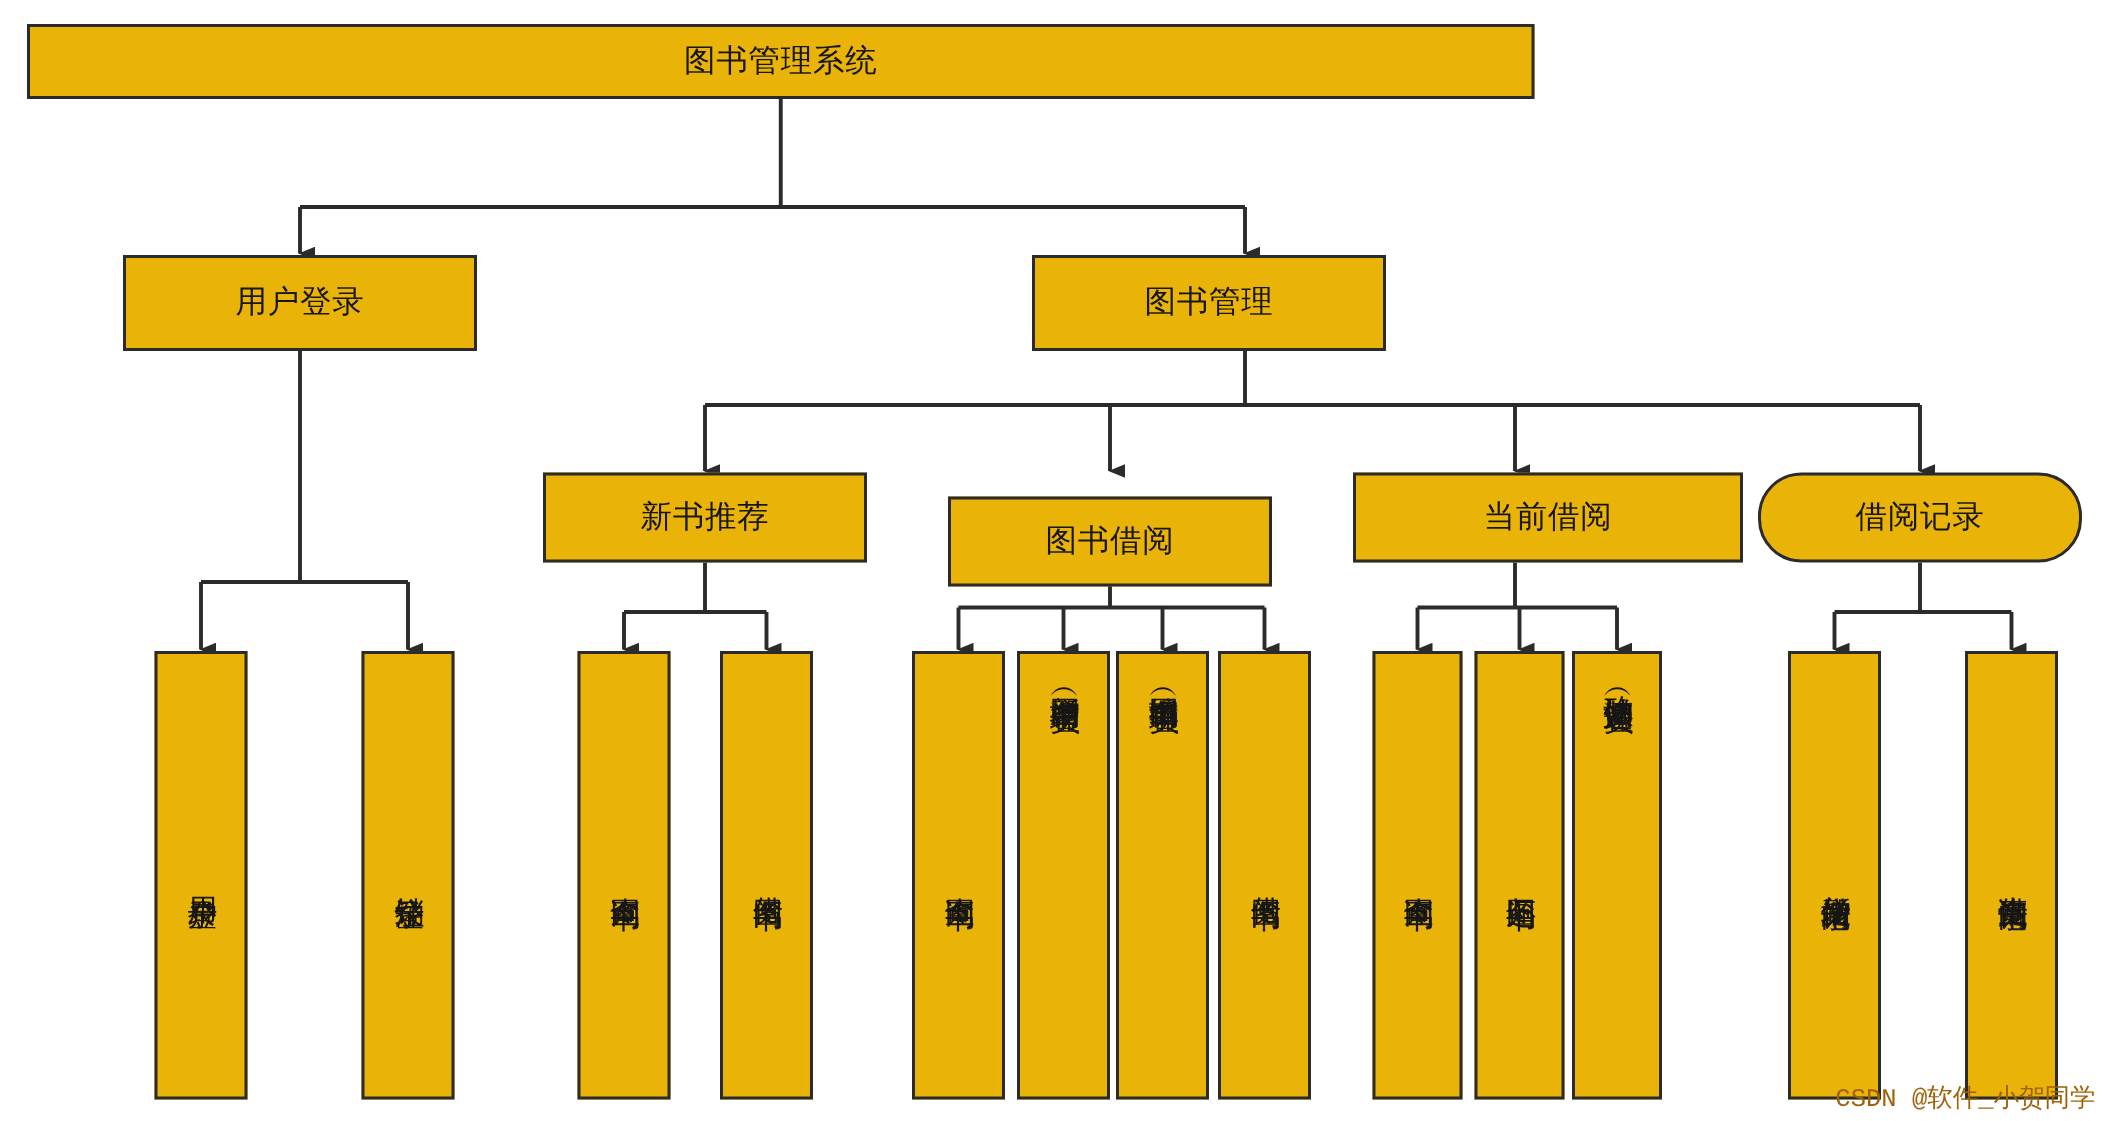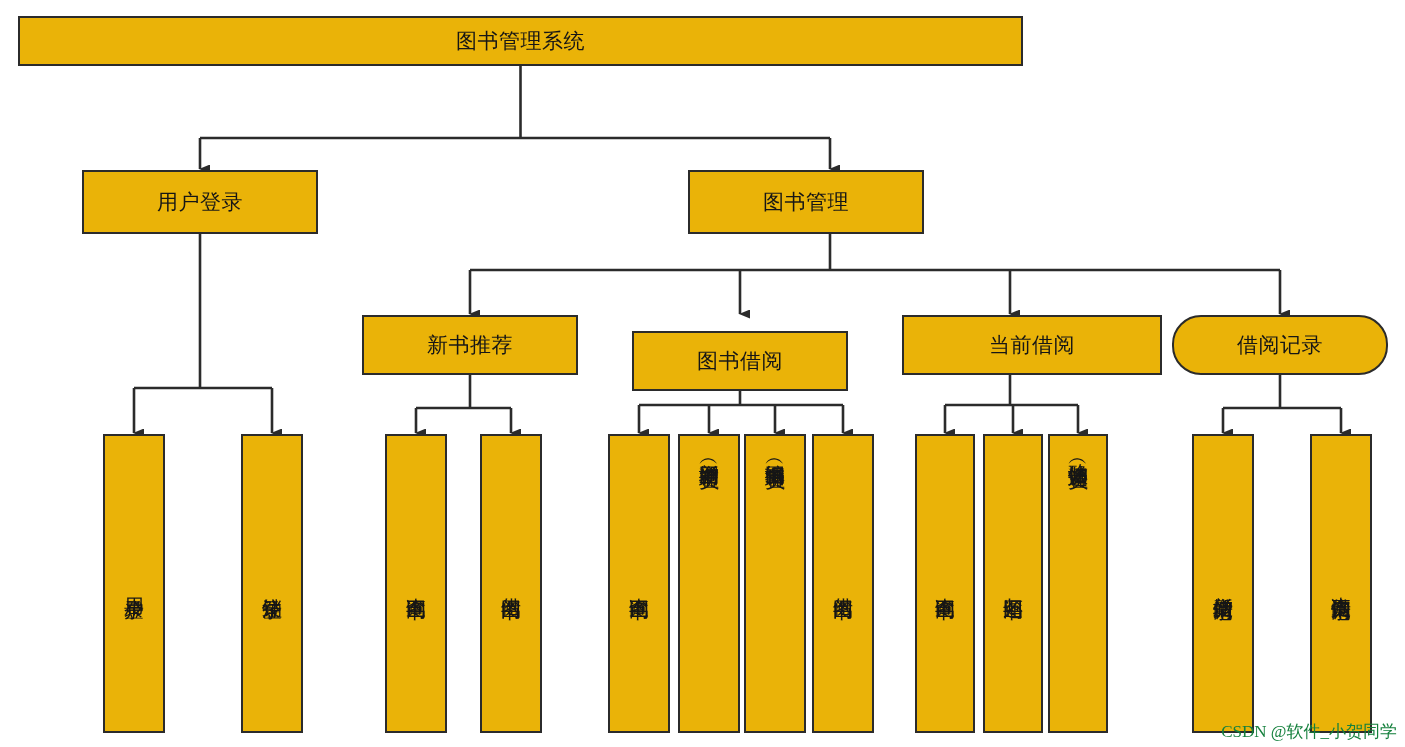--- a/index.html
+++ b/index.html
@@ -64,24 +64,24 @@
     padding-top: 0;
   }
   .node.leaf-short .node-label {
     max-height: 230px;
   }
   #watermark {
     position: absolute;
     right: 8px;
     bottom: 4px;
     font-size: 17px;
-    color: #15803d;
+    color: #a16207;
     z-index: 5;
     white-space: nowrap;
-    font-family: Liberation Serif, serif;
+    font-family: Liberation Mono, monospace;
   }
 </style>
 </head>
 <body>
 
 <div id="diagram-root">
 
   <svg id="edge-layer" viewBox="0 0 1405 747" width="1405" height="747" aria-hidden="true">
     <defs>
       <marker id="arrowhead" markerWidth="9" markerHeight="11" refX="4.5" refY="10" orient="auto" markerUnits="userSpaceOnUse">

